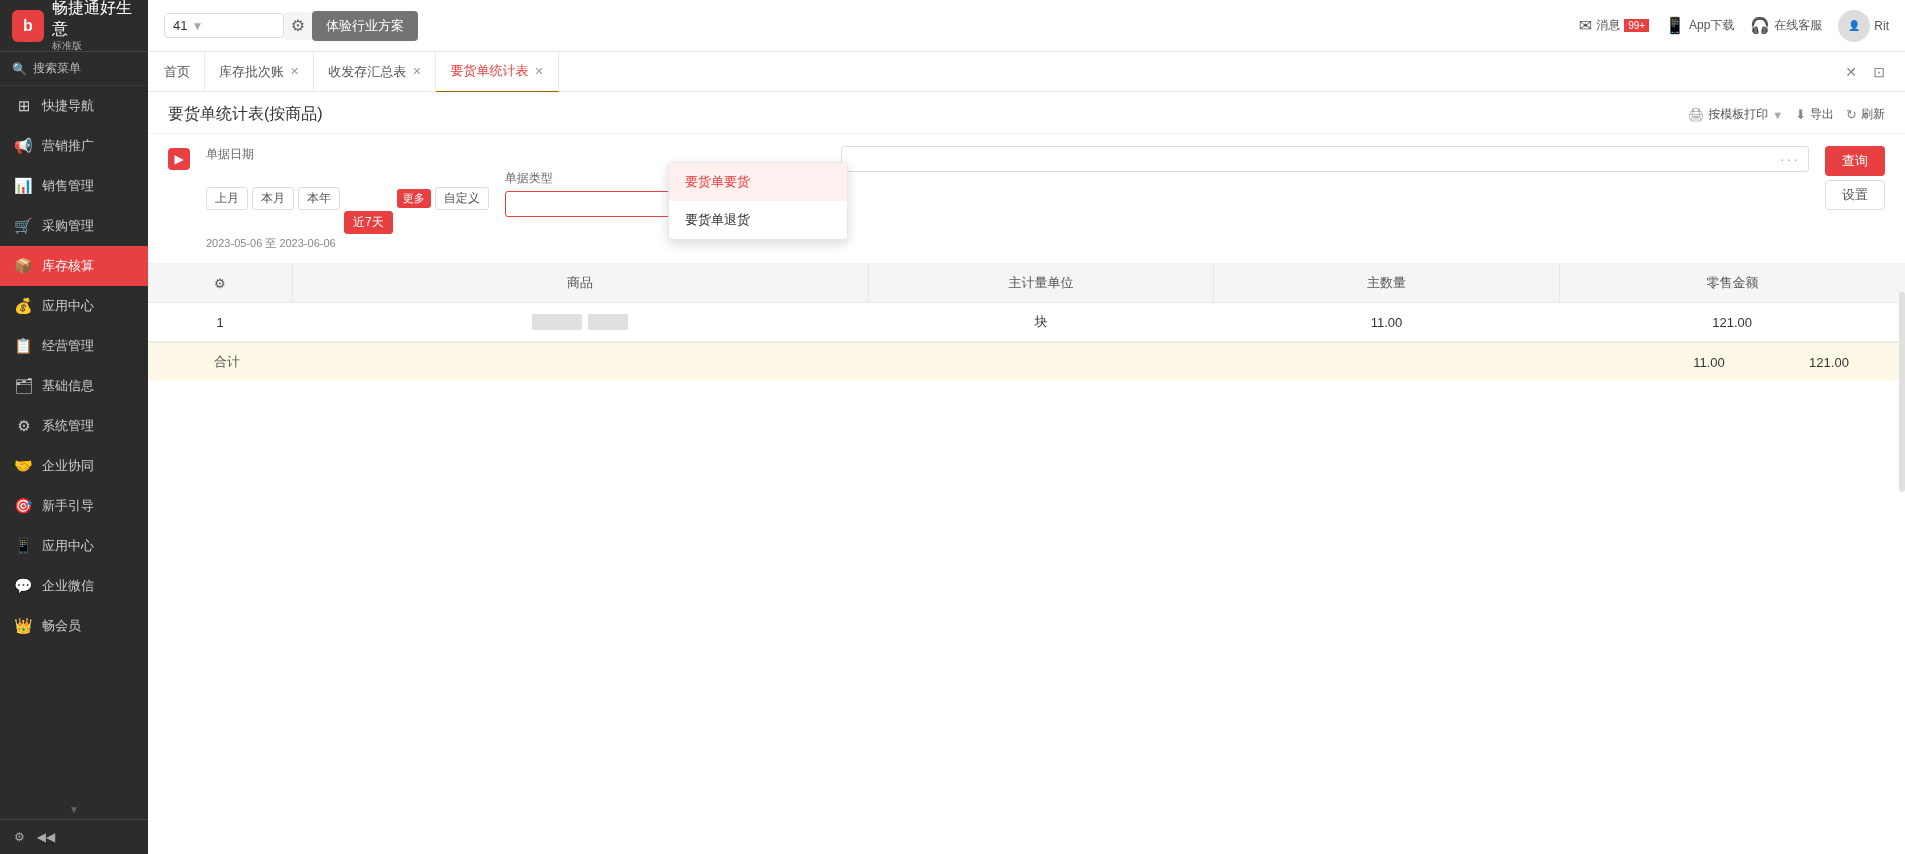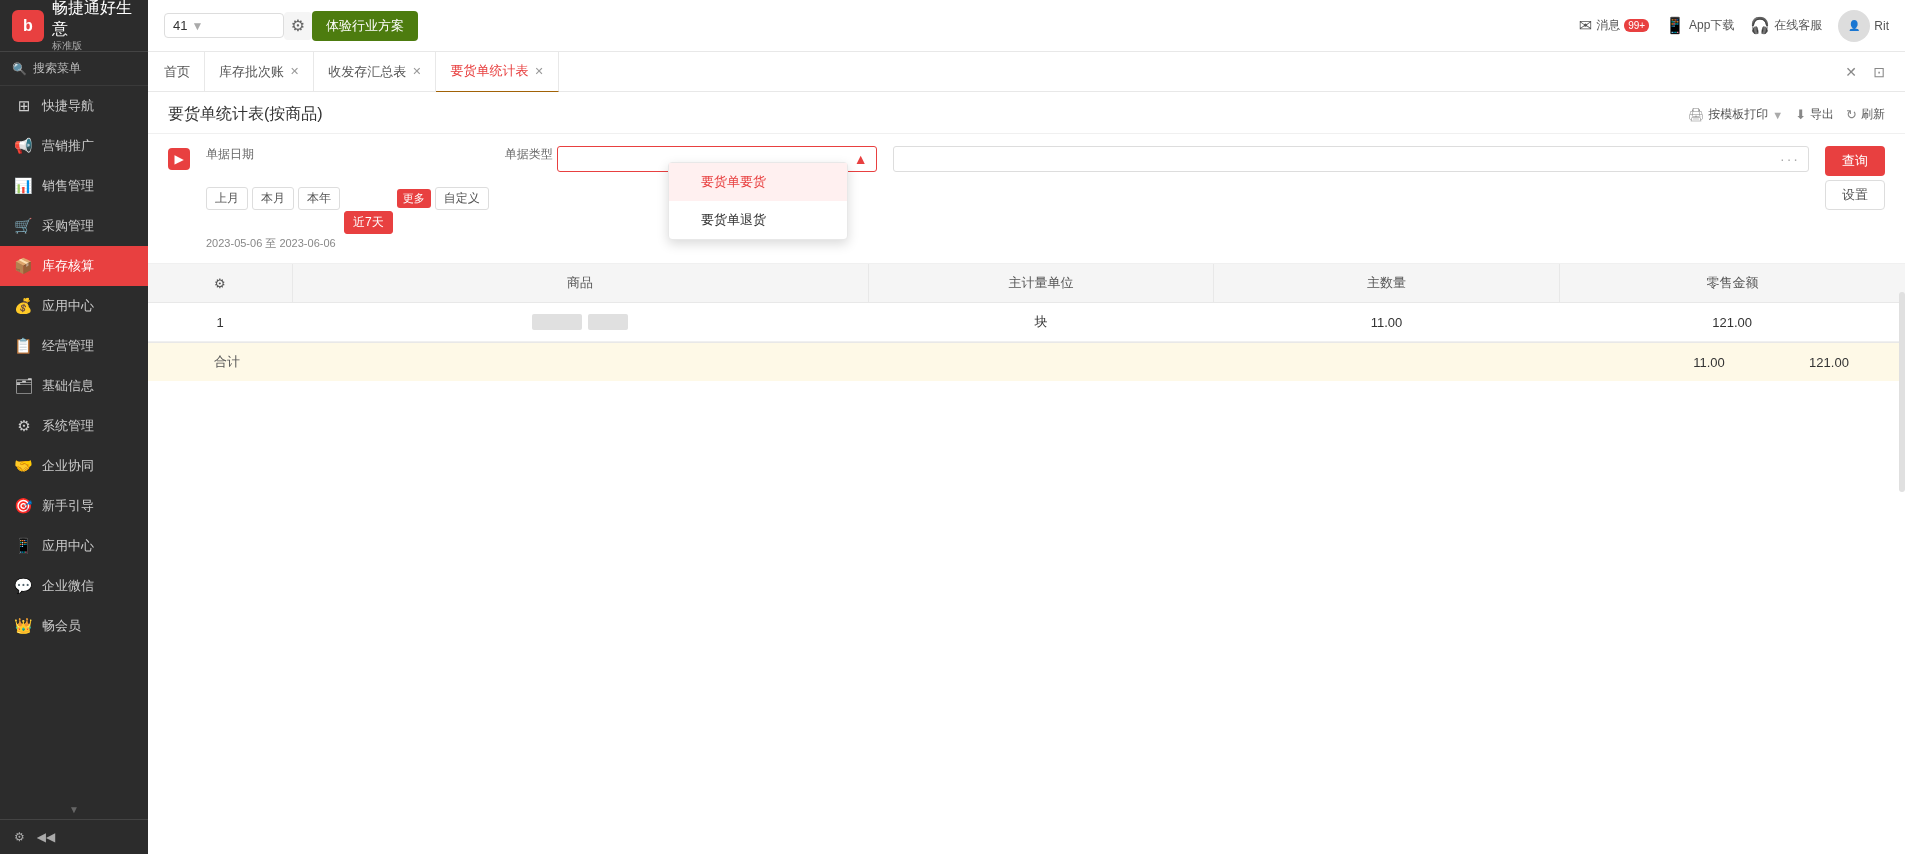--- a/index.html
+++ b/index.html
@@ -108,21 +108,21 @@
     }
     .store-num { color: #333; font-size: 13px; margin-right: 4px; }
     .settings-btn {
       width: 28px; height: 28px;
       background: #f5f5f5;
       border-radius: 4px;
       display: flex; align-items: center; justify-content: center;
       cursor: pointer; color: #666; font-size: 16px;
     }
     .trial-btn {
-      background: #4d7c0f;
+      background: #737373;
       color: #fff;
       border: none;
       border-radius: 4px;
       padding: 6px 14px;
       font-size: 13px;
       cursor: pointer;
     }
 
     .top-header-right {
       display: flex;
@@ -135,21 +135,21 @@
       gap: 4px;
       cursor: pointer;
       color: #555;
       font-size: 12px;
     }
     .header-action-icon { font-size: 16px; color: #555; }
     .badge {
       background: #e84040;
       color: white;
       font-size: 10px;
-      border-radius: 6px;
+      border-radius: 0;
       padding: 1px 4px;
       min-width: 18px;
       text-align: center;
     }
     .user-avatar {
       width: 32px; height: 32px;
       background: #ddd;
       border-radius: 50%;
       overflow: hidden;
       display: flex; align-items: center; justify-content: center;
@@ -299,23 +299,24 @@
       border: none;
       border-radius: 3px;
       padding: 2px 6px;
       font-size: 11px;
       cursor: pointer;
     }
     .date-sub { font-size: 11px; color: #888; margin-top: 2px; }
 
     .filter-type-group {
       display: flex;
-      flex-direction: row;
+      flex-direction: column;
       gap: 4px;
       min-width: 320px;
+      margin-top: 24px;
     }
     .filter-type-input {
       display: flex;
       align-items: center;
       border: 1px solid #e84040;
       border-radius: 3px;
       padding: 4px 8px;
       min-width: 320px;
       position: relative;
     }
@@ -382,21 +383,21 @@
       top: 70px;
       left: 520px;
       background: #fff;
       border: 1px solid #e8e8e8;
       border-radius: 4px;
       box-shadow: 0 4px 12px rgba(0,0,0,0.15);
       z-index: 100;
       min-width: 180px;
     }
     .dropdown-item {
-      padding: 10px 32px;
+      padding: 10px 16px;
       font-size: 13px;
       cursor: pointer;
       color: #333;
     }
     .dropdown-item.selected {
       background: #fff0f0;
       color: #e84040;
     }
 
     

